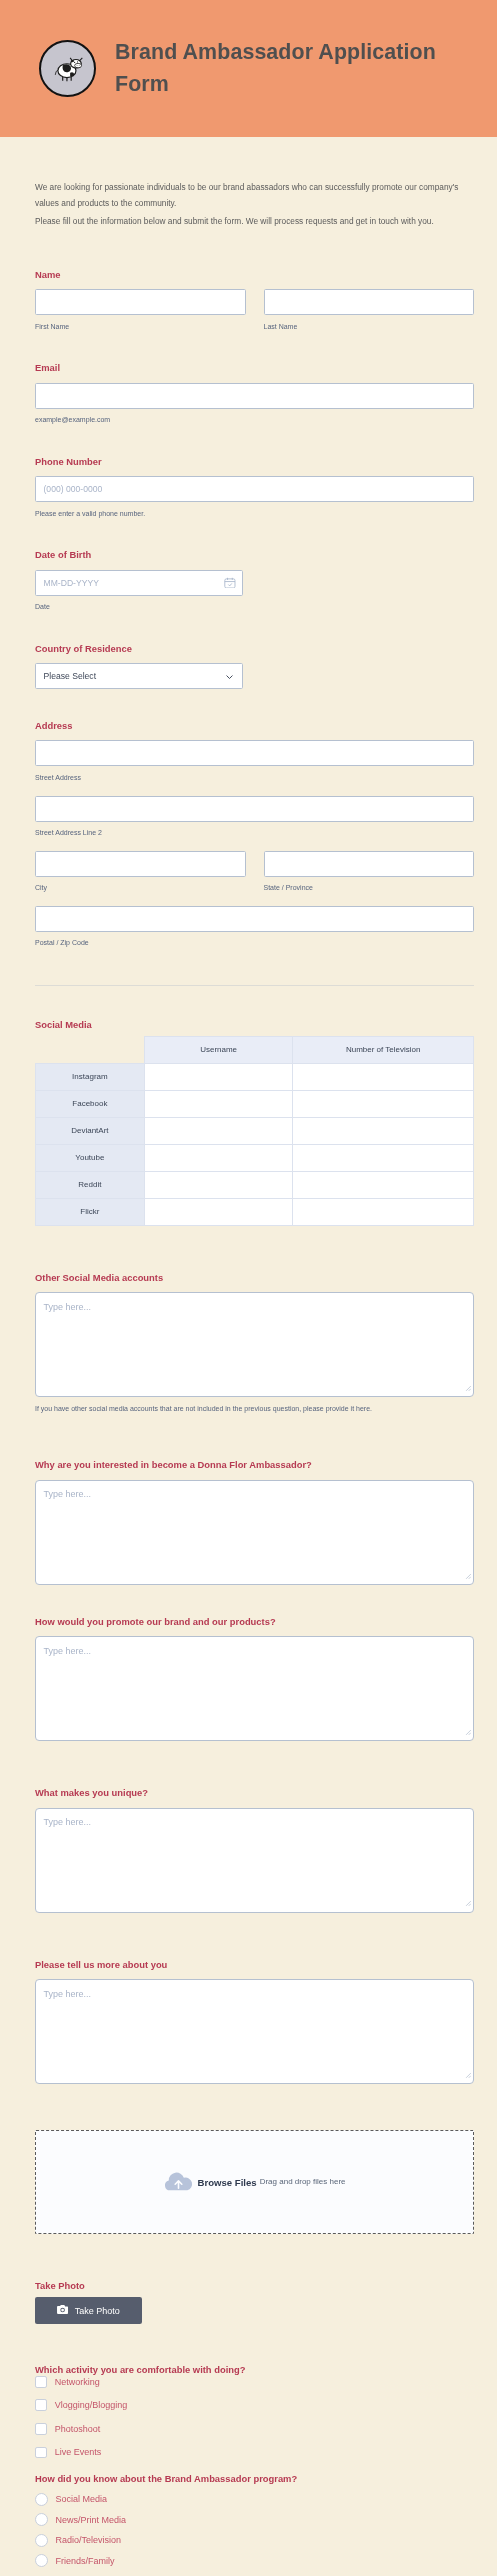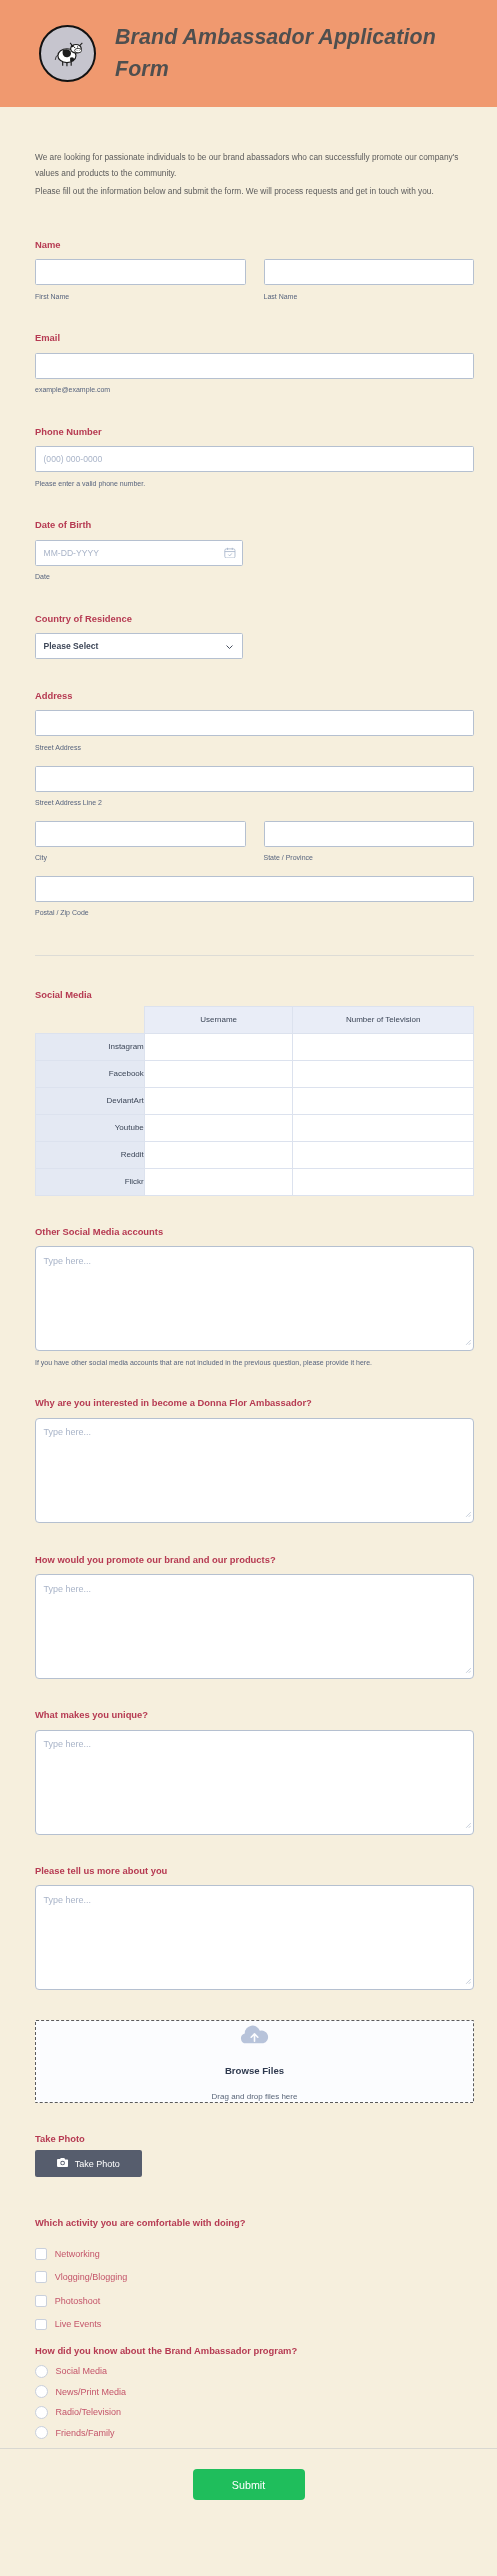--- a/index.html
+++ b/index.html
@@ -6,25 +6,24 @@
   html,body { margin:0; padding:0; }
   body {
     width: 497px;
     background: #F6EFDD;
     font-family: "Liberation Sans", sans-serif;
     -webkit-font-smoothing: antialiased;
   }
 
   
   .header {
-    height: 107px;
+    height: 137px;
     background: #F0996F;
     display: flex;
     align-items: center;
-    font-style: italic;
   }
   .logo {
     width: 57px; height: 57px;
     margin-left: 39px;
     background: #C6C5CE;
     border: 2.7px solid #121212;
     border-radius: 50%;
     display: flex; align-items: center; justify-content: center;
     flex: 0 0 auto;
   }
@@ -75,90 +74,89 @@
   .input-wrap { position: relative; }
   .cal-icon { position: absolute; right: 7.5px; top: 7px; pointer-events: none; }
 
   .select-box {
     width: 208px; height: 26px;
     border: 0.5px solid #B5C0D0; border-radius: 1.6px; background: #fff;
     display: flex; align-items: center; justify-content: space-between;
     padding: 0 8.6px 0 7.5px;
     font-size: 8.6px; color: #3E4758;
     cursor: pointer;
-    font-weight: bold;
   }
 
   .addr-row { margin-top: 13px; }
   .addr-row.first { margin-top: 8.6px; }
 
   .divider { border: none; border-top: 0.5px solid #DDDCD6; margin: 37px 0 0 0; }
 
   
   .social-heading { margin-top: 33px; }
   table.sm { border-collapse: collapse; margin-top: 5.3px; table-layout: fixed; }
   table.sm td, table.sm th { height: 27px; padding: 0; }
   .corner { background: transparent; border: none; }
   th.col-h {
     background: #E9EDF7; border: 0.5px solid #DCE2EE;
     font-weight: 400; color: #3C4657; font-size: 8px; text-align: center;
   }
   th.row-h {
     background: #E4E9F3; border: 0.5px solid #DCE2EE;
     font-weight: 400; color: #3C4657; font-size: 8px;
-    text-align: right; padding-left: 8.6px;
+    text-align: center; padding-left: 8.6px;
   }
   td.cell { background: #fff; border: 0.5px solid #DCE2EE; }
   td.cell input {
     width: 100%; height: 100%; border: none; background: transparent;
     padding: 0 6.4px; font-size: 8px; color: #333; outline: none;
     font-family: "Liberation Sans", sans-serif;
   }
 
   
-  .question { margin-top: 30px; }
+  .question { margin-top: 46px; }
   .ta-wrap { position: relative; margin-top: 8.6px; }
   textarea {
     width: 100%; height: 105px;
     border: 0.5px solid #B5C0D0; border-radius: 4px; background: #fff;
     padding: 8.6px 7.5px;
     font-family: "Liberation Sans", sans-serif;
     font-size: 9px; color: #333;
     resize: none; outline: none;
     display: block;
   }
   .grip { position: absolute; right: 2.7px; bottom: 3.7px; pointer-events: none; }
 
   
   .upload-box {
     margin-top: 7.5px;
-    height: 83px;
+    height: 104px;
     border: 0.5px dashed #5A5A5A;
     border-radius: 1.1px;
     background: #FBFCFE;
-    display: flex; flex-direction: column; align-items: center; justify-content: center;
-    gap: 16px;
+    display: flex; align-items: center; justify-content: center;
+    gap: 3px;
     cursor: pointer;
   }
   .browse-label { font-size: 9.6px; font-weight: 700; color: #2F3A4F; margin-top: 2.1px; }
   .drag-label { font-size: 8px; color: #5A6679; }
 
   
   .photo-btn {
     margin-top: 5.3px;
     width: 107px; height: 27px;
     background: #565D6D;
     border: none; border-radius: 2.1px;
     color: #fff; font-size: 9px; font-family: "Liberation Sans", sans-serif;
     display: inline-flex; align-items: center; justify-content: center; gap: 6.4px;
     cursor: pointer;
   }
 
   
-  .opts { margin-top: 19px; }
+  .opts { margin-top: 0; }
   .opt { display: flex; align-items: center; margin-bottom: 11.8px; }
   .opt.tight { margin-bottom: 7.5px; }
   .cbox {
     width: 11.8px; height: 11.8px; flex: 0 0 auto;
     background: #fff; border: 0.5px solid #C9D0DC; border-radius: 2.1px;
     margin-right: 8px; cursor: pointer;
   }
   .rad {
     width: 13px; height: 13px; flex: 0 0 auto;
     background: #fff; border: 0.5px solid #C9D0DC; border-radius: 50%;

